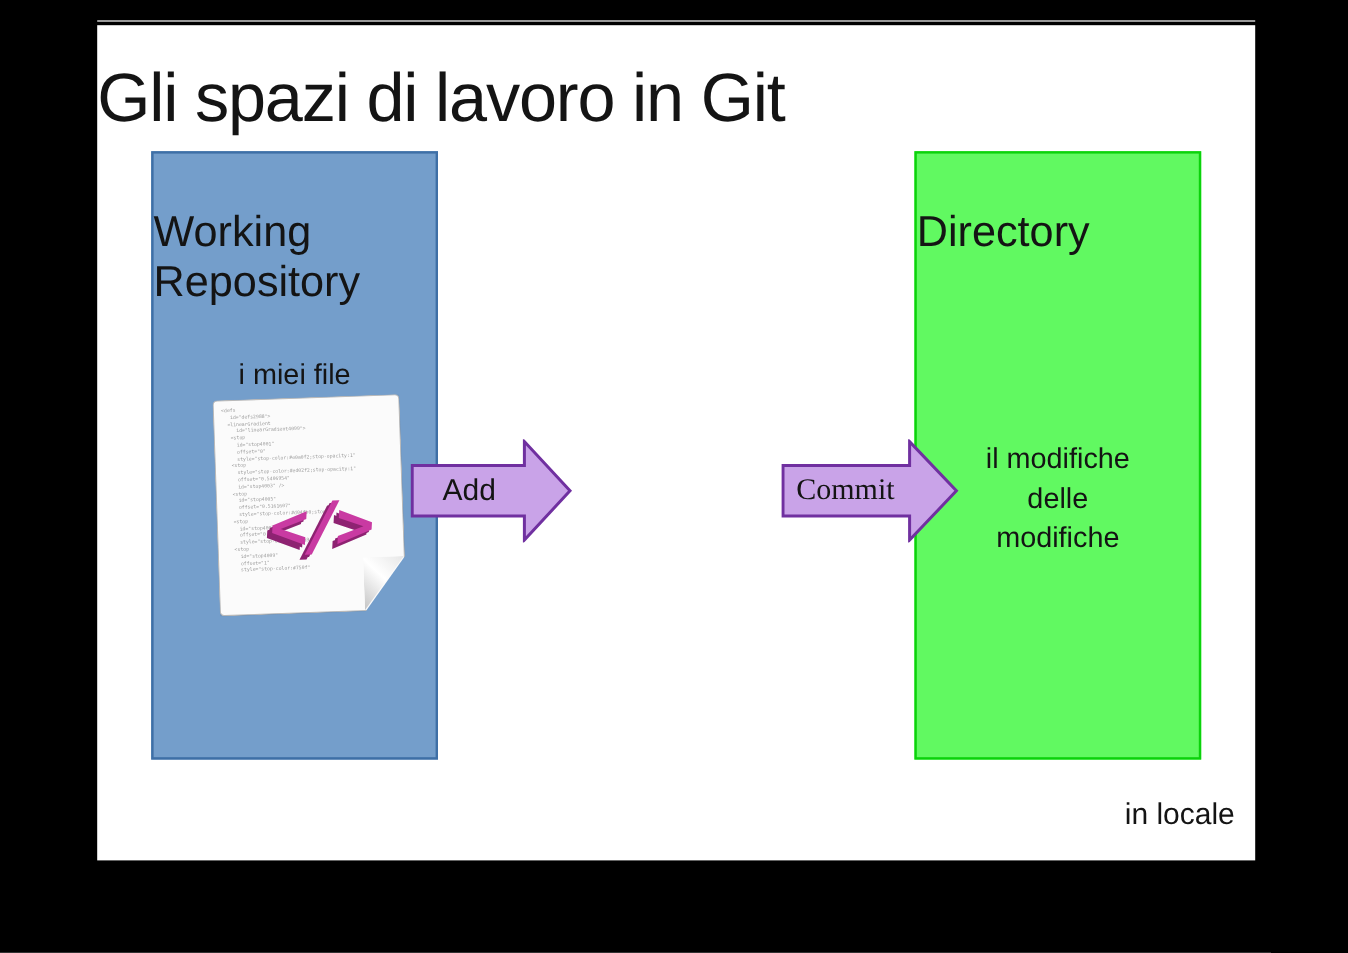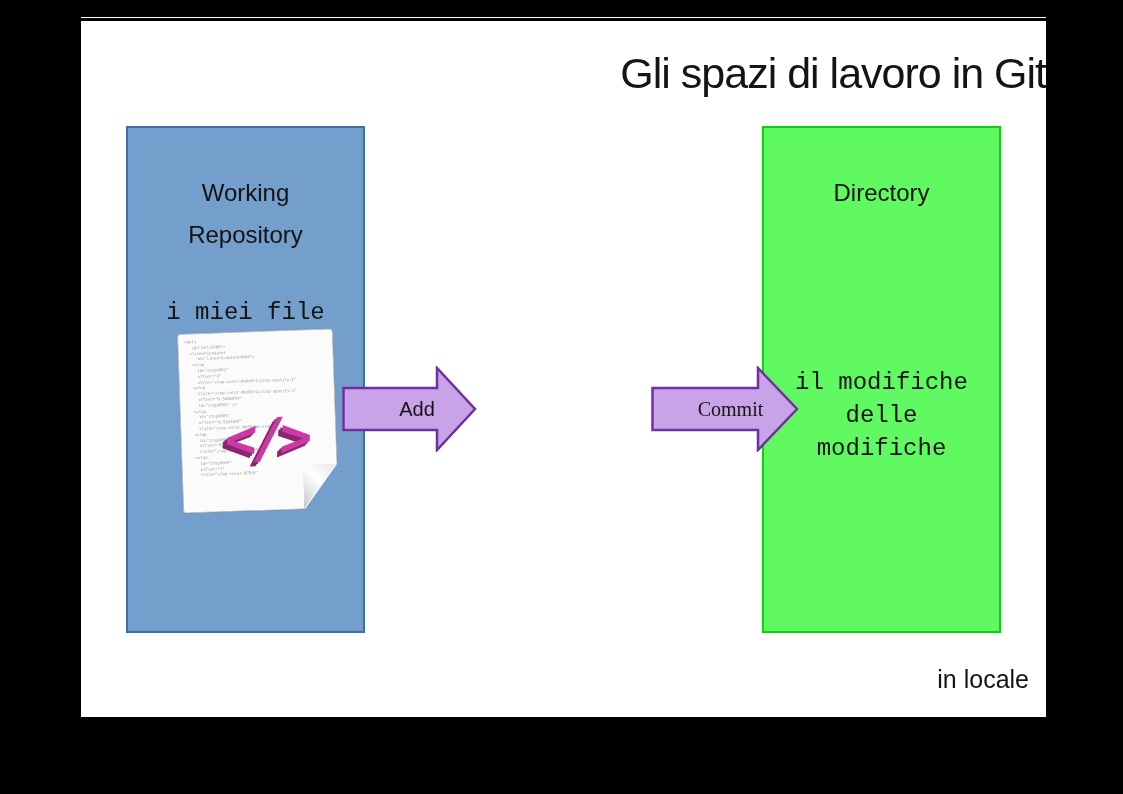--- a/index.html
+++ b/index.html
@@ -13,37 +13,37 @@
   .slide-topline{
     position:absolute;left:81px;top:17px;width:965px;height:1px;
     background:#fff;
   }
   .slide{
     position:absolute;left:81px;top:21px;width:965px;height:696px;
     background:var(--slide,#fff);
   }
   .slide-title{
     position:absolute;top:28px;left:0;width:100%;
-    margin:0;text-align:right;
-    font-size:43px;font-weight:400;letter-spacing:-1px;
+    margin:0;text-align:left;
+    font-size:57px;font-weight:400;letter-spacing:-1px;
   }
   .box{
     position:absolute;top:105px;width:239px;height:507px;
     box-sizing:border-box;
   }
   .box-working{left:45px;background:var(--working-fill);border:2px solid var(--working-border);}
   .box-staging{left:362px;background:var(--staging-fill);border:2px solid var(--staging-border);}
   .box-repository{left:681px;background:var(--repository-fill);border:2px solid var(--repository-border);}
   .box-title{
     position:absolute;top:44px;left:0;width:100%;
-    text-align:center;font-size:24px;line-height:42px;font-weight:400;
+    font-size:36px;line-height:42px;font-weight:400;
   }
   .box-label{
     position:absolute;left:0;width:100%;
-    text-align:center;font-size:24px;line-height:33px;font-weight:400;font-family:Liberation Mono, monospace;
+    text-align:center;font-size:24px;line-height:33px;font-weight:400;
   }
   .label-working{top:168px;}
   .label-staging{top:243px;}
   .label-repository{top:238px;}
 
   
   .file-icon{
     position:absolute;left:52px;top:203px;width:156px;height:180px;
     transform:rotate(-2deg);
   }
@@ -75,22 +75,21 @@
   }
 
   
   .arrow{position:absolute;top:345px;height:86px;}
   .arrow-add{left:261px;width:136px;}
   .arrow-commit{left:570px;width:149px;}
   .arrow svg{position:absolute;left:0;top:0;}
   .arrow-label{
     position:absolute;top:0;height:86px;
     display:flex;align-items:center;justify-content:center;
-    font-size:20px;
-    padding-left:26px;
+    font-size:25px;
   }
   .arrow-add .arrow-label{left:0;width:98px;}
   .arrow-commit .arrow-label{left:0;width:107px;font-family:Liberation Serif, serif;}
 
   .slide-footer{
     position:absolute;right:17px;top:644px;
     font-size:25px;
   }
 </style>
 </head>

